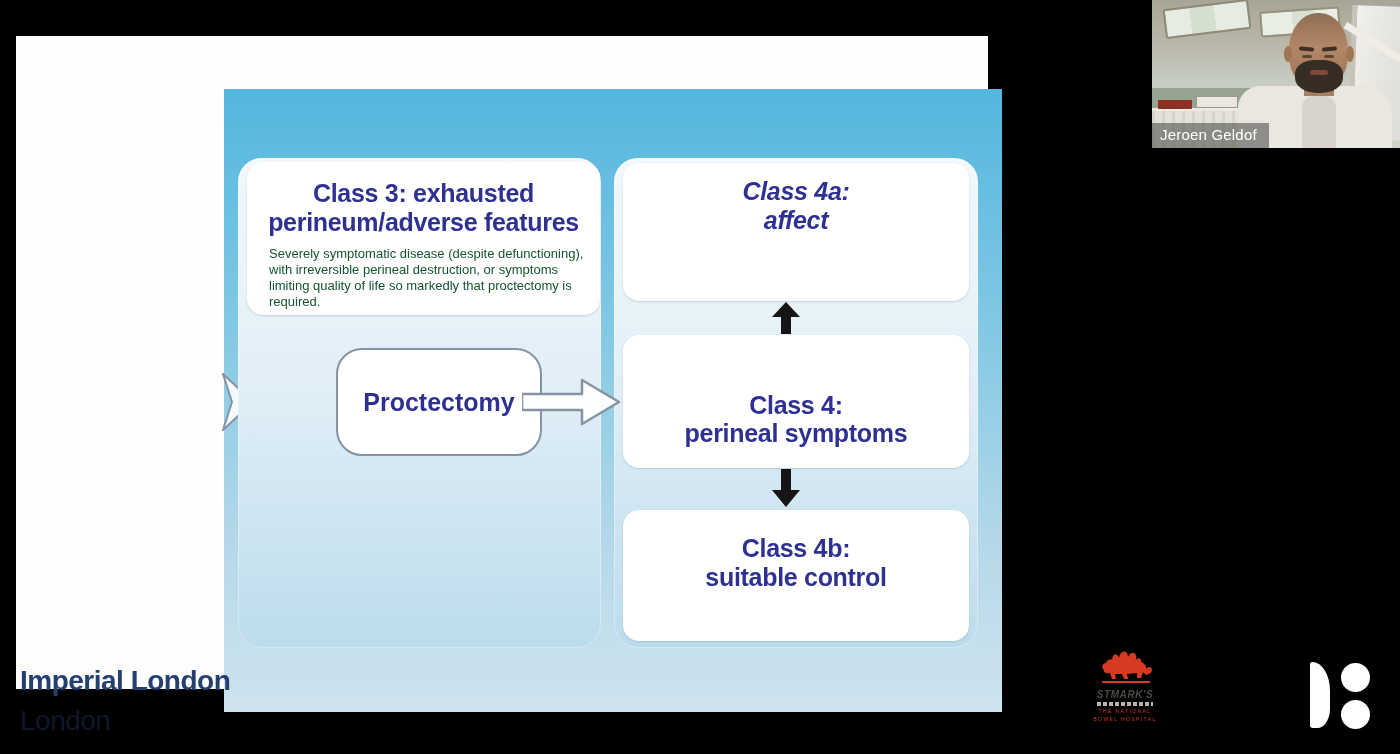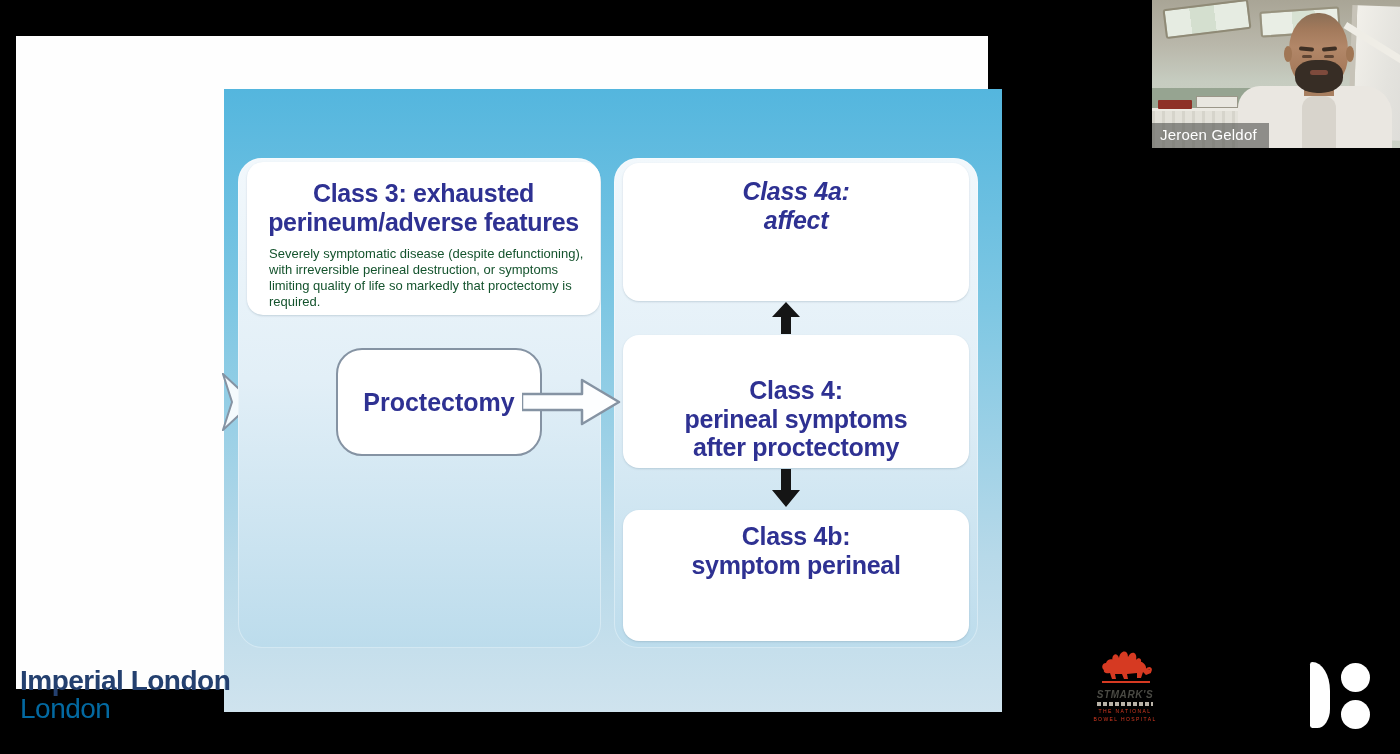--- a/index.html
+++ b/index.html
@@ -26,36 +26,36 @@
   .card-class3 .card-title{margin-top:17px;}
   .card-class3 .card-body{margin:10px 14px 0 22px;}
 
   .card-class4a{left:607px;top:127px;width:346px;height:138px;font-style:italic;}
   .card-class4a .card-title{margin-top:14px;}
   .card-class4a .card-body{margin:10px 18px 0 22px;}
 
   .card-class4{left:607px;top:299px;width:346px;height:133px;display:flex;align-items:center;justify-content:center;}
 
   .card-class4b{left:607px;top:474px;width:346px;height:131px;}
-  .card-class4b .card-title{margin-top:12px;}
+  .card-class4b .card-title{margin-top:24px;}
   .card-class4b .card-body{margin:8px 16px 0 20px;}
 
   .card-proctectomy{left:304px;top:312px;width:202px;height:104px;border:2.5px solid #8593a3;
       border-radius:26px;display:flex;align-items:center;justify-content:center;
       font-weight:bold;color:#2e3192;font-size:25px;box-shadow:none;margin-left:16px;}
 
   .arrow-right-svg{position:absolute;left:506px;top:336px;}
   .arrow-up-svg{position:absolute;left:756px;top:266px;}
   .arrow-down-svg{position:absolute;left:756px;top:433px;}
   .entry-chevron-svg{position:absolute;left:206px;top:337px;}
 
   
   .imperial{position:absolute;left:4px;top:631px;line-height:1.0;}
   .imperial .l1{font-size:28px;font-weight:bold;color:#24406f;letter-spacing:-.5px;}
-  .imperial .l2{font-size:28px;color:#0369a1;letter-spacing:-.5px;margin-top:0;}
+  .imperial .l2{font-size:28px;color:#0f172a;letter-spacing:-.5px;margin-top:12px;}
 
   .stmarks{position:absolute;left:1077px;top:612px;width:64px;text-align:center;}
   .stmarks .name{font-size:10px;font-weight:bold;color:#4a4a44;letter-spacing:.6px;margin-top:-1px;font-style:italic;}
   .stmarks .divider{height:4px;margin:2px 4px 2px 4px;
       background:repeating-linear-gradient(90deg,#b9b3a8 0 4px,transparent 4px 6px);}
   .stmarks .sub{font-size:5px;color:#d63a22;letter-spacing:1.4px;line-height:1.5;}
 
   
   .webcam{position:absolute;left:1152px;top:0;width:248px;height:148px;overflow:hidden;
       background:linear-gradient(180deg,#a9a596 0%,#b9b7aa 30%,#c6ccc0 55%,#cdd3c7 100%);}
@@ -138,32 +138,31 @@
     </div>
 
     <svg class="arrow-up-svg" width="28" height="32" viewBox="0 0 28 32">
       <path d="M14 0 L28 15 H19 V32 H9 V15 H0 Z" fill="#151515"></path>
     </svg>
 
     <div class="card card-class4">
       <div class="card-title">
         <span>Class 4:</span>
         <span>perineal symptoms</span>
-        <span>after proctectomy</span>
       </div>
     </div>
 
     <svg class="arrow-down-svg" width="28" height="38" viewBox="0 0 28 38">
       <path d="M9 0 H19 V21 H28 L14 38 L0 21 H9 Z" fill="#151515"></path>
     </svg>
 
     <div class="card card-class4b">
       <div class="card-title">
         <span>Class 4b:</span>
-        <span>symptom perineal</span>
+        <span>suitable control</span>
       </div>
     </div>
 
     <div class="imperial">
       <div class="l1">Imperial London</div>
       <div class="l2">London</div>
     </div>
 
     <div class="stmarks">
       <svg width="56" height="38" viewBox="0 0 56 38">

